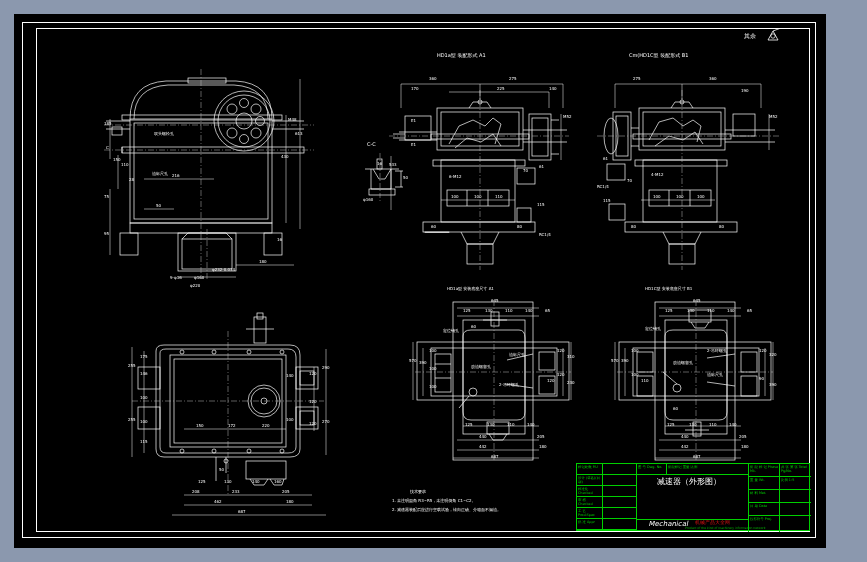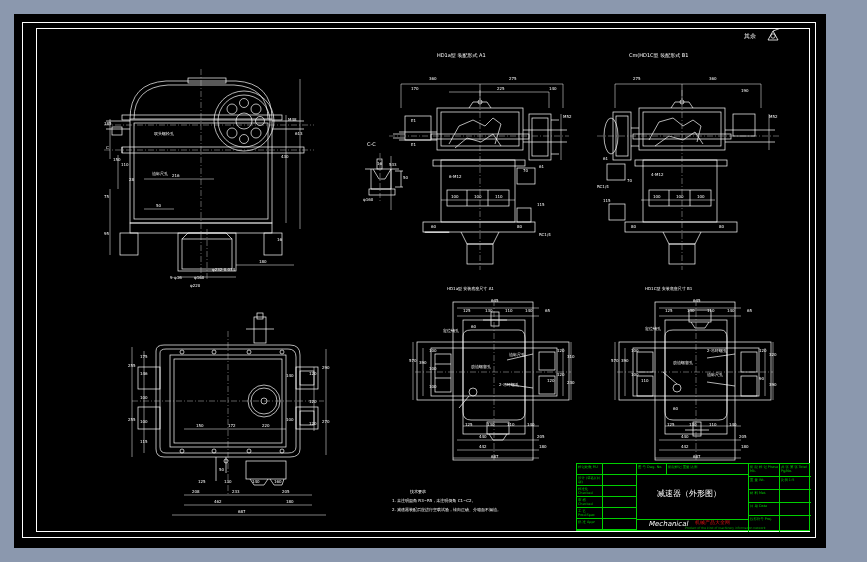--- a/index.html
+++ b/index.html
@@ -568,21 +568,21 @@
       <div class="cell" style="left:26px;top:22px;width:34px;height:11px;"></div>
       <div class="cell" style="left:26px;top:33px;width:34px;height:11px;"></div>
       <div class="cell" style="left:26px;top:44px;width:34px;height:11px;"></div>
       <div class="cell" style="left:26px;top:55px;width:34px;height:11px;"></div>
 
       <div class="cell" style="left:60px;top:0;width:30px;height:11px;">图  号
 Dwg. No.</div>
       <div class="cell" style="left:90px;top:0;width:82px;height:11px;">阶段标记  重量  比例</div>
 
       <div class="cell" style="left:60px;top:11px;width:112px;height:45px;"></div>
-      <div class="tbname" style="left:80px;top:24px;">减速器（外形图）</div>
+      <div class="tbname" style="left:80px;top:12px;">减速器（外形图）</div>
 
       <div class="cell" style="left:60px;top:56px;width:112px;height:12px;border-bottom:none;"></div>
       <div class="logo-mark" style="left:72px;top:56px;">Mechanical</div>
       <div class="logo-txt" style="left:118px;top:55px;">机械产品大全网</div>
       <div class="logo-sub" style="left:108px;top:62px;">Product of the kind of machinery information network</div>
 
       <div class="cell" style="left:172px;top:0;width:31px;height:13px;">阶 段 标 记
 Phase Mk.</div>
       <div class="cell" style="left:203px;top:0;width:31px;height:13px;border-right:none;">共 张 第 张
 Total Pg/No.</div>

